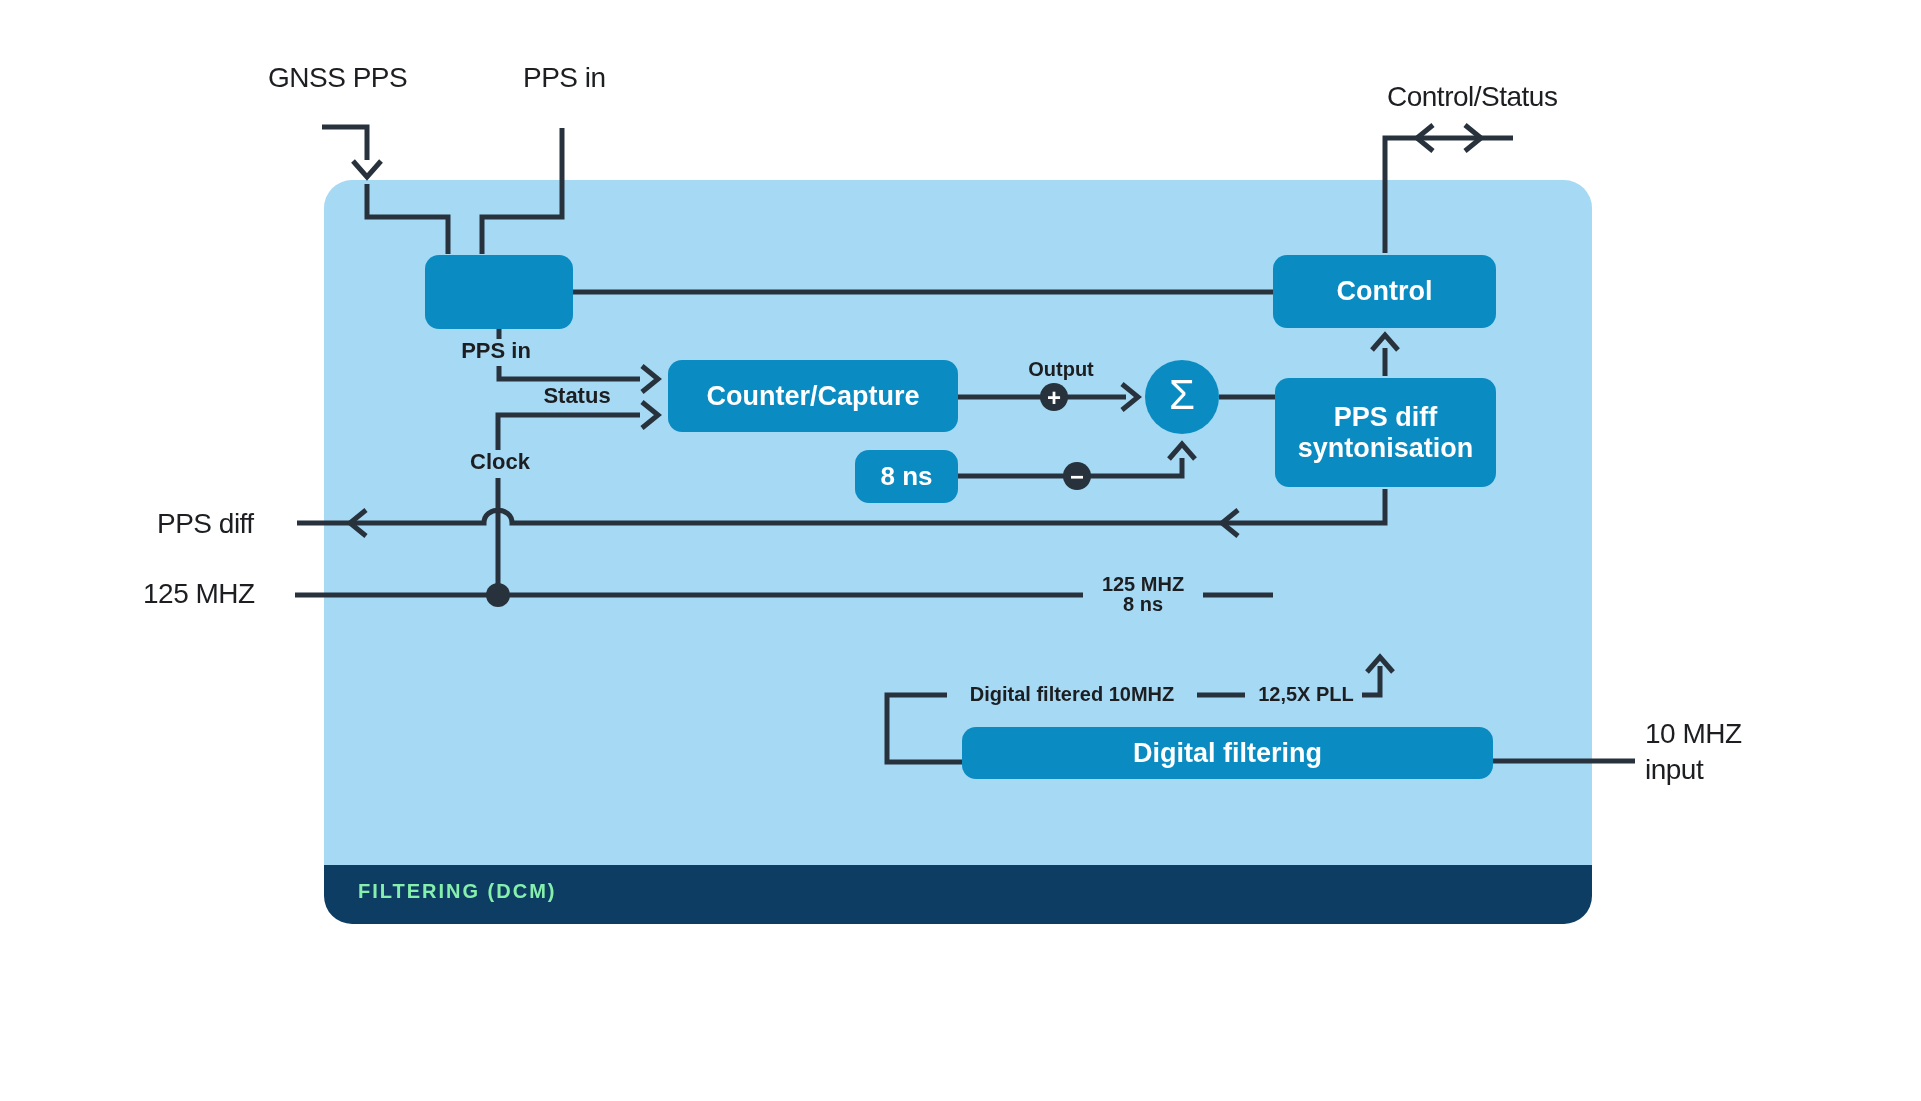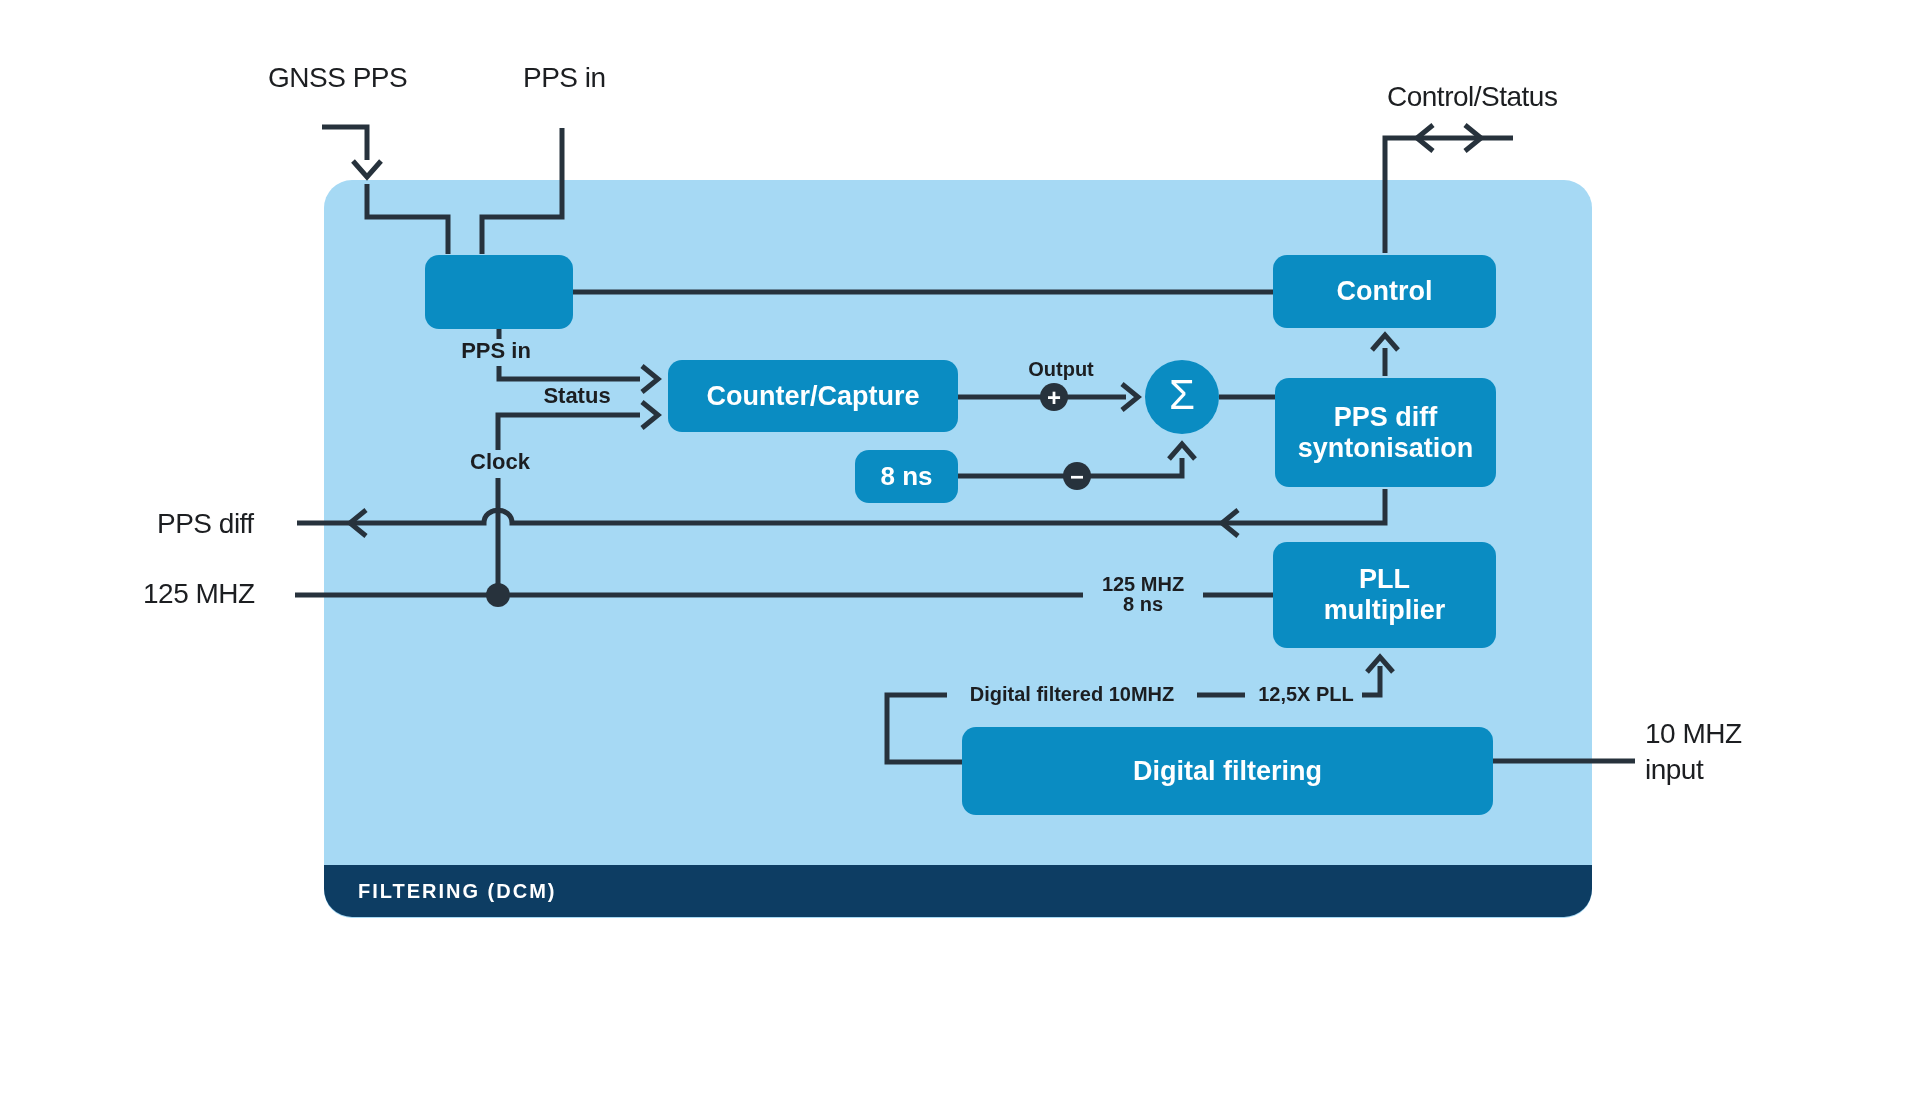--- a/index.html
+++ b/index.html
@@ -5,23 +5,23 @@
   html,body { margin:0; padding:0; background:#ffffff; }
   .canvas {
     position:relative; width:1921px; height:1101px; background:#ffffff;
     font-family:"Liberation Sans", sans-serif; overflow:hidden;
   }
   .panel {
     position:absolute; left:324px; top:180px; width:1268px; height:738px;
     background:#a6d9f4; border-radius:28px;
   }
   .footer-bar {
-    position:absolute; left:324px; top:865px; width:1268px; height:52px;
+    position:absolute; left:324px; top:865px; width:1268px; height:59px;
     background:#0d3d63; border-radius:0 0 28px 28px;
-    color:#ffffff; font-size:20px; font-weight:bold; letter-spacing:2px;
+    color:#86efac; font-size:20px; font-weight:bold; letter-spacing:2px;
     line-height:53px; padding-left:34px; box-sizing:border-box;
   }
   svg.wires { position:absolute; left:0; top:0; }
   .wire  { fill:none; stroke:#27323c; stroke-width:5; }
   .chev  { fill:none; stroke:#27323c; stroke-width:5; stroke-linejoin:miter; }
   .node  { fill:#27323c; }
   .opsym { font:700 24px "Liberation Sans", sans-serif; fill:#ffffff; }
   .block {
     position:absolute; background:#0a8cc2; border-radius:14px;
     color:#ffffff; font-size:27px; line-height:31px;
@@ -112,25 +112,21 @@
   <div class="block" style="left:855px; top:450px; width:103px; height:53px; font-size:26px;">
     <span>8 ns</span>
   </div>
   <div class="sum-circle">
     <span>Σ</span>
   </div>
   <div class="block" style="left:1275px; top:378px; width:221px; height:109px;">
     <span>PPS diff</span>
     <span>syntonisation</span>
   </div>
-  <div class="block" style="left:1273px; top:542px; width:223px; height:106px;">
-    <span>PLL</span>
-    <span>multiplier</span>
-  </div>
-  <div class="block" style="left:962px; top:727px; width:531px; height:88px;">
+  <div class="block" style="left:962px; top:727px; width:531px; height:52px;">
     <span>Digital filtering</span>
   </div>
 
   <div class="xl" style="left:268px; top:60px;">GNSS PPS</div>
   <div class="xl" style="left:523px; top:60px;">PPS in</div>
   <div class="xl" style="left:1387px; top:66px;margin-top:13px;">Control/Status</div>
   <div class="xl" style="left:157px; top:506px;">PPS diff</div>
   <div class="xl" style="left:143px; top:576px;">125 MHZ</div>
   <div class="xl" style="left:1645px; top:716px;">
     <div>10 MHZ</div>

